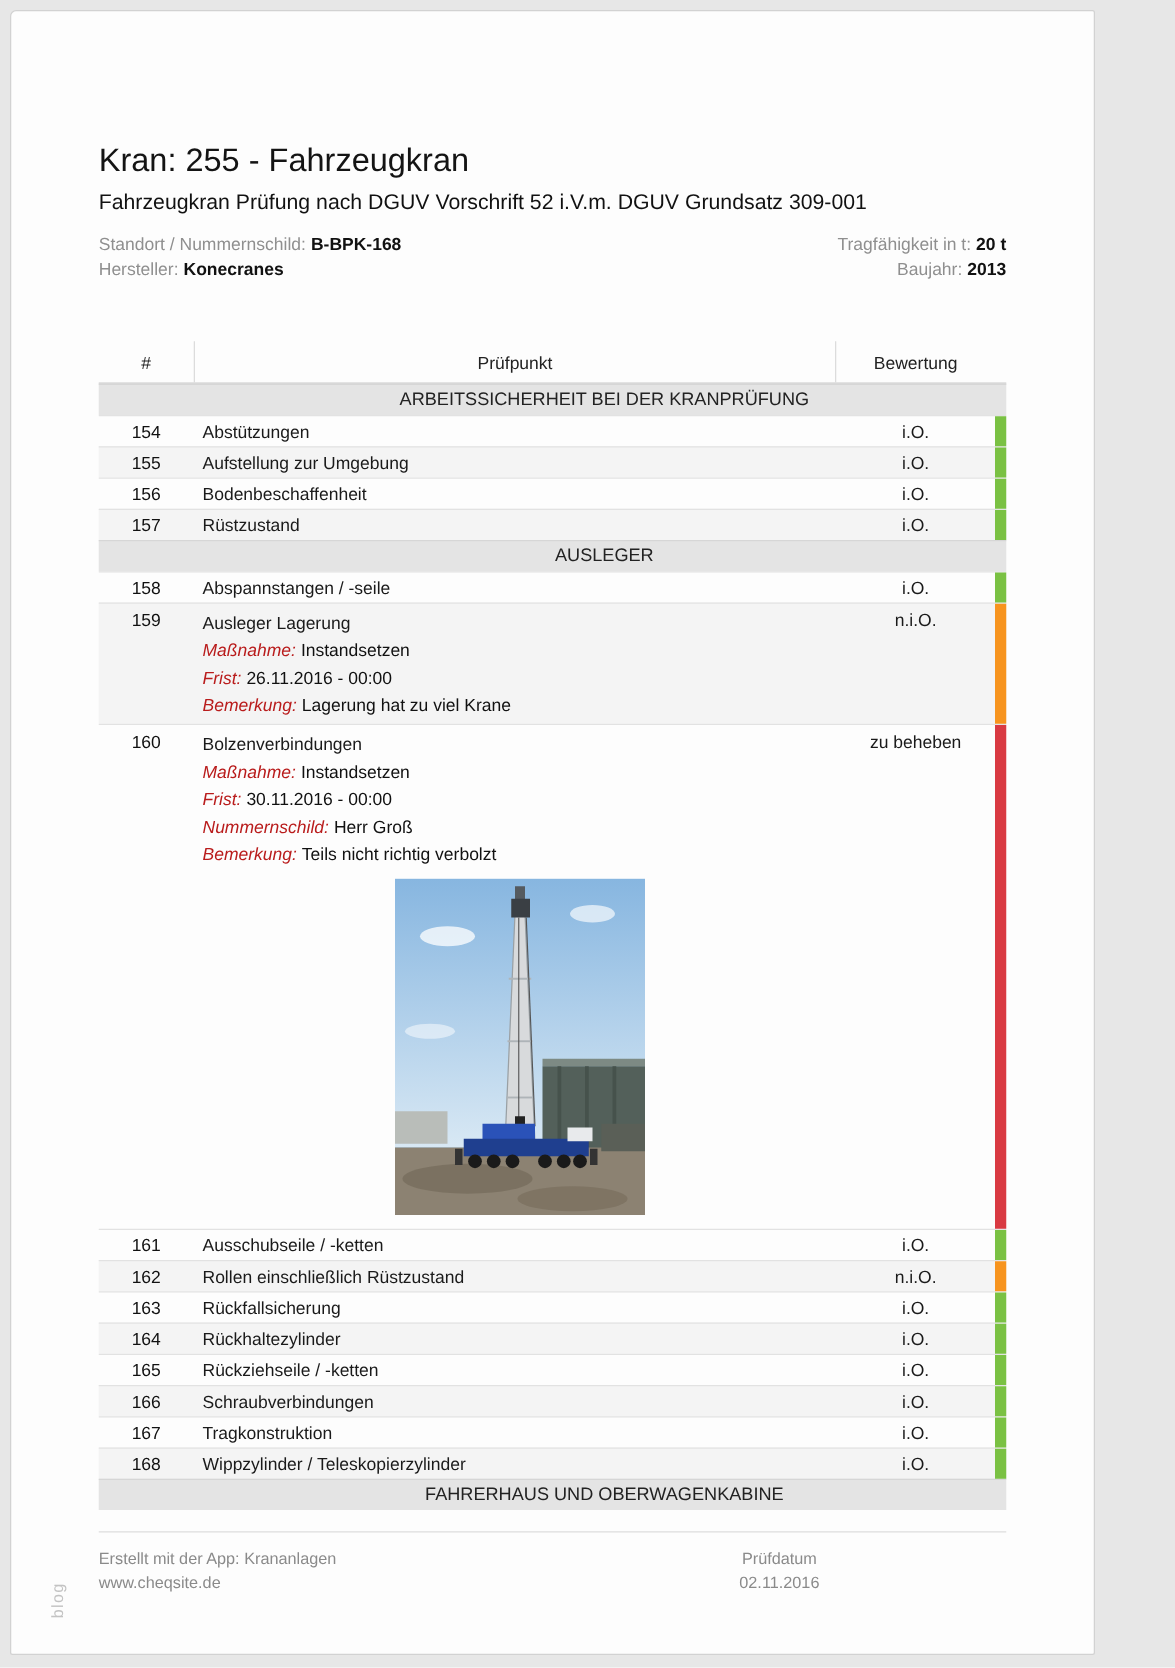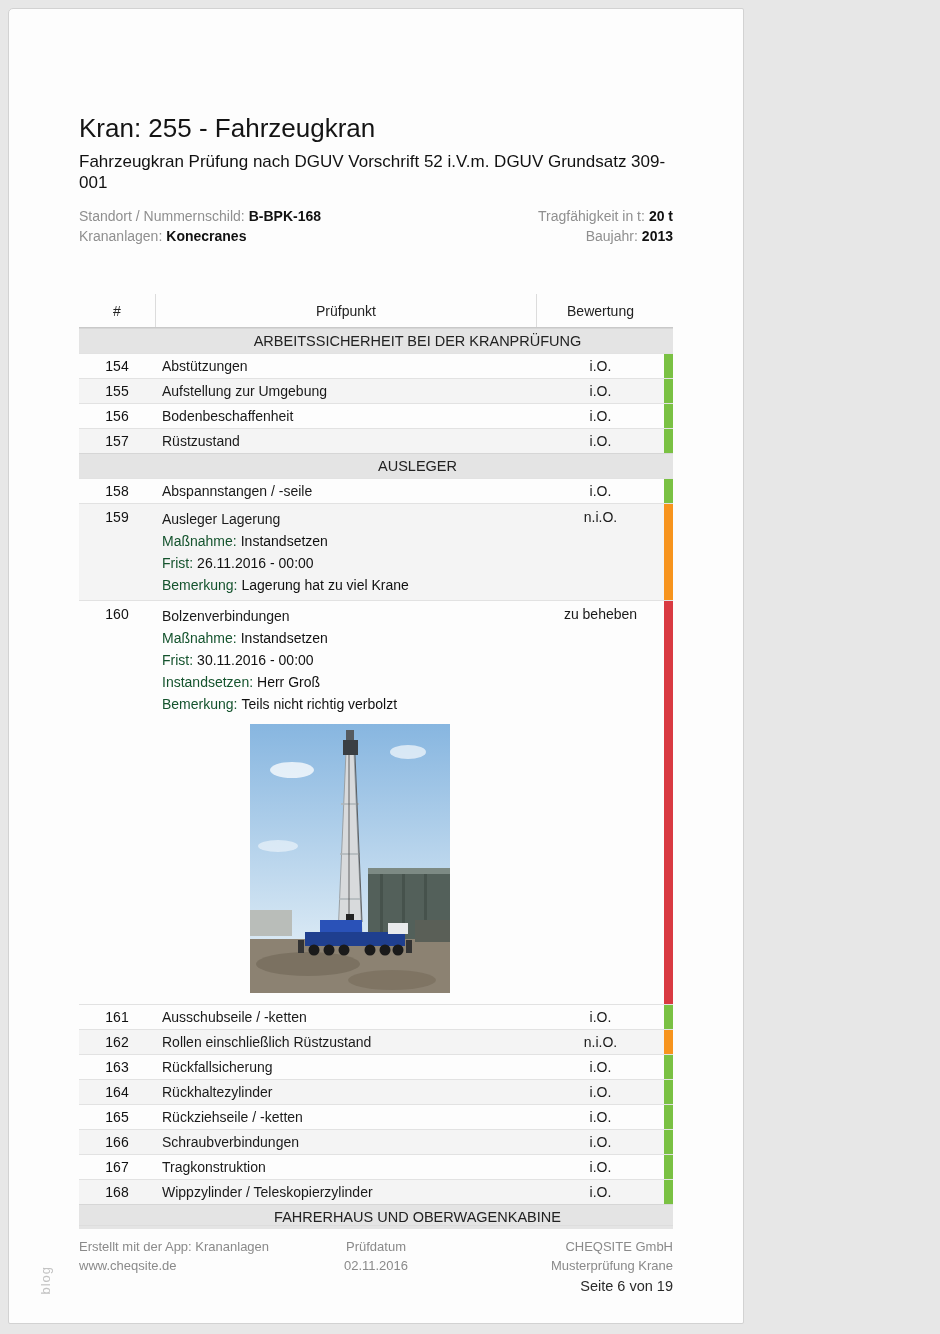--- a/index.html
+++ b/index.html
@@ -6,21 +6,21 @@
   html,body { width:940px; height:1334px; }
   body {
     position:relative;
     background:#e7e7e7;
     font-family:"Liberation Sans","DejaVu Sans",sans-serif;
     color:#1a1a1a;
     overflow:hidden;
   }
   .sheet {
     position:absolute; left:8px; top:8px;
-    width:736px; height:1316px;
+    width:868px; height:1316px;
     background:#fdfdfd;
     border:1px solid #d2d2d2;
     border-radius:5px 2px 2px 2px;
   }
   .content { padding:104px 70px 0 70px; }
 
   .title { font-size:26px; line-height:30px; color:#141414; }
   .subtitle { font-size:17px; line-height:21px; margin-top:8px; color:#111; }
 
   .meta { margin-top:13px; font-size:14px; }
@@ -43,21 +43,21 @@
 
   .trow.item .col-num { padding:4px 0; line-height:16px; text-align:center; color:#111; }
   .trow.item .col-label { padding:4px 0 4px 7px; line-height:16px; }
   .trow.item .col-rating { padding:4px 0; line-height:16px; }
   .trow.stripe { background:#f4f4f4; }
 
   .col-label.multi { padding:2px 0 2px 7px; }
   .multi .main-line { line-height:22px; }
   .multi-top { padding-top:2px !important; line-height:22px !important; }
   .detail { line-height:22px; }
-  .dlabel { color:#14532d; }
+  .dlabel { color:#b91c1c;font-style:italic; }
   .dvalue { color:#111; margin-left:4px; }
 
   .bar { width:9px; align-self:stretch; }
   .bar.ok   { background:var(--c-ok,#7ac143); }
   .bar.warn { background:var(--c-warn,#f7941e); }
   .bar.bad  { background:var(--c-bad,#d93a42); }
 
   .photo { width:200px; height:269px; margin:9px auto 7px; background:#9ec7e8; overflow:hidden; }
   .photo svg { display:block; }
 
@@ -92,21 +92,21 @@
       <div class="meta-row">
         <div>
           <span class="mlabel">Standort / Nummernschild:</span><span class="mvalue">B-BPK-168</span>
         </div>
         <div>
           <span class="mlabel">Tragfähigkeit in t:</span><span class="mvalue">20 t</span>
         </div>
       </div>
       <div class="meta-row">
         <div>
-          <span class="mlabel">Krananlagen:</span><span class="mvalue">Konecranes</span>
+          <span class="mlabel">Hersteller:</span><span class="mvalue">Konecranes</span>
         </div>
         <div>
           <span class="mlabel">Baujahr:</span><span class="mvalue">2013</span>
         </div>
       </div>
     </div>
 
     <div class="table">
       <div class="thead">
         <div class="col-num">#</div>
@@ -169,21 +169,21 @@
         <div class="col-rating multi-top">n.i.O.</div>
         <div class="bar warn"></div>
       </div>
 
       <div class="trow item">
         <div class="col-num multi-top">160</div>
         <div class="col-label multi">
           <div class="main-line">Bolzenverbindungen</div>
           <div class="detail"><span class="dlabel">Maßnahme:</span><span class="dvalue">Instandsetzen</span></div>
           <div class="detail"><span class="dlabel">Frist:</span><span class="dvalue">30.11.2016 - 00:00</span></div>
-          <div class="detail"><span class="dlabel">Instandsetzen:</span><span class="dvalue">Herr Groß</span></div>
+          <div class="detail"><span class="dlabel">Nummernschild:</span><span class="dvalue">Herr Groß</span></div>
           <div class="detail"><span class="dlabel">Bemerkung:</span><span class="dvalue">Teils nicht richtig verbolzt</span></div>
           <div class="photo">
             <svg width="200" height="269" viewBox="0 0 200 269" xmlns="http://www.w3.org/2000/svg">
               <defs>
                 <linearGradient id="sky" x1="0" y1="0" x2="0" y2="1">
                   <stop offset="0" stop-color="#87b6e0"></stop>
                   <stop offset="1" stop-color="#d8e8f4"></stop>
                 </linearGradient>
               </defs>
               <rect x="0" y="0" width="200" height="215" fill="url(#sky)"></rect>
@@ -291,21 +291,16 @@
 
   <div class="footer">
     <div class="fcol">
       <div>Erstellt mit der App: Krananlagen</div>
       <div>www.cheqsite.de</div>
     </div>
     <div class="fcol center">
       <div>Prüfdatum</div>
       <div>02.11.2016</div>
     </div>
-    <div class="fcol right">
-      <div>CHEQSITE GmbH</div>
-      <div>Musterprüfung Krane</div>
-      <div class="fpage">Seite 6 von 19</div>
-    </div>
   </div>
 </div>
 
 <div class="watermark">blog</div>
 
 </body></html>

